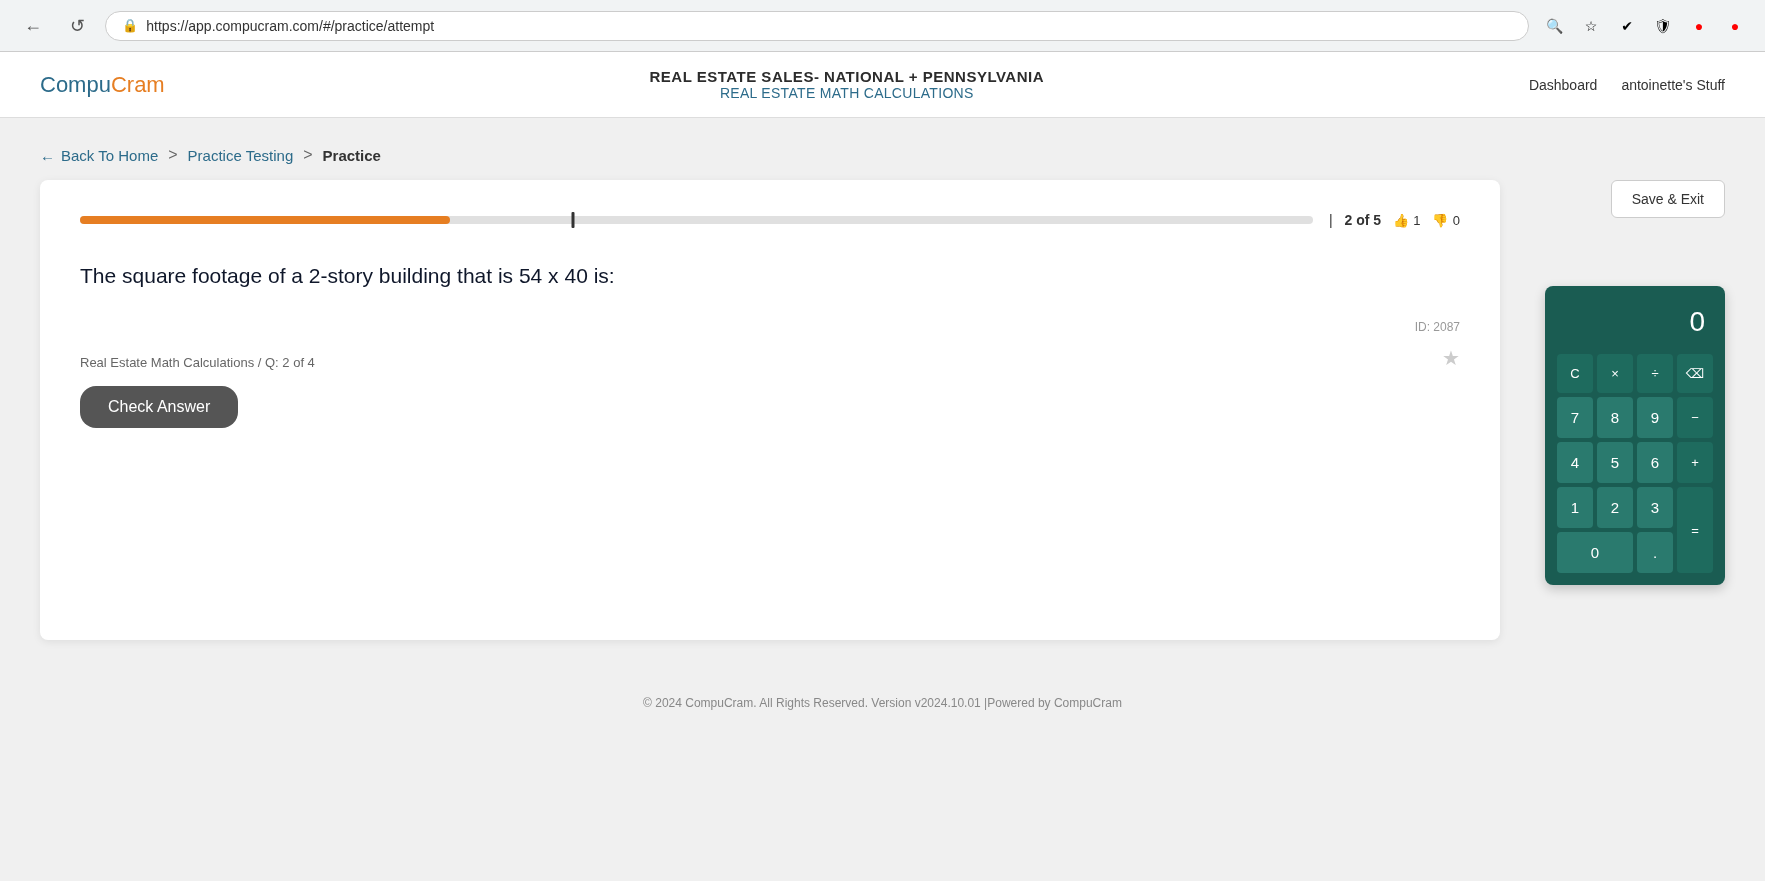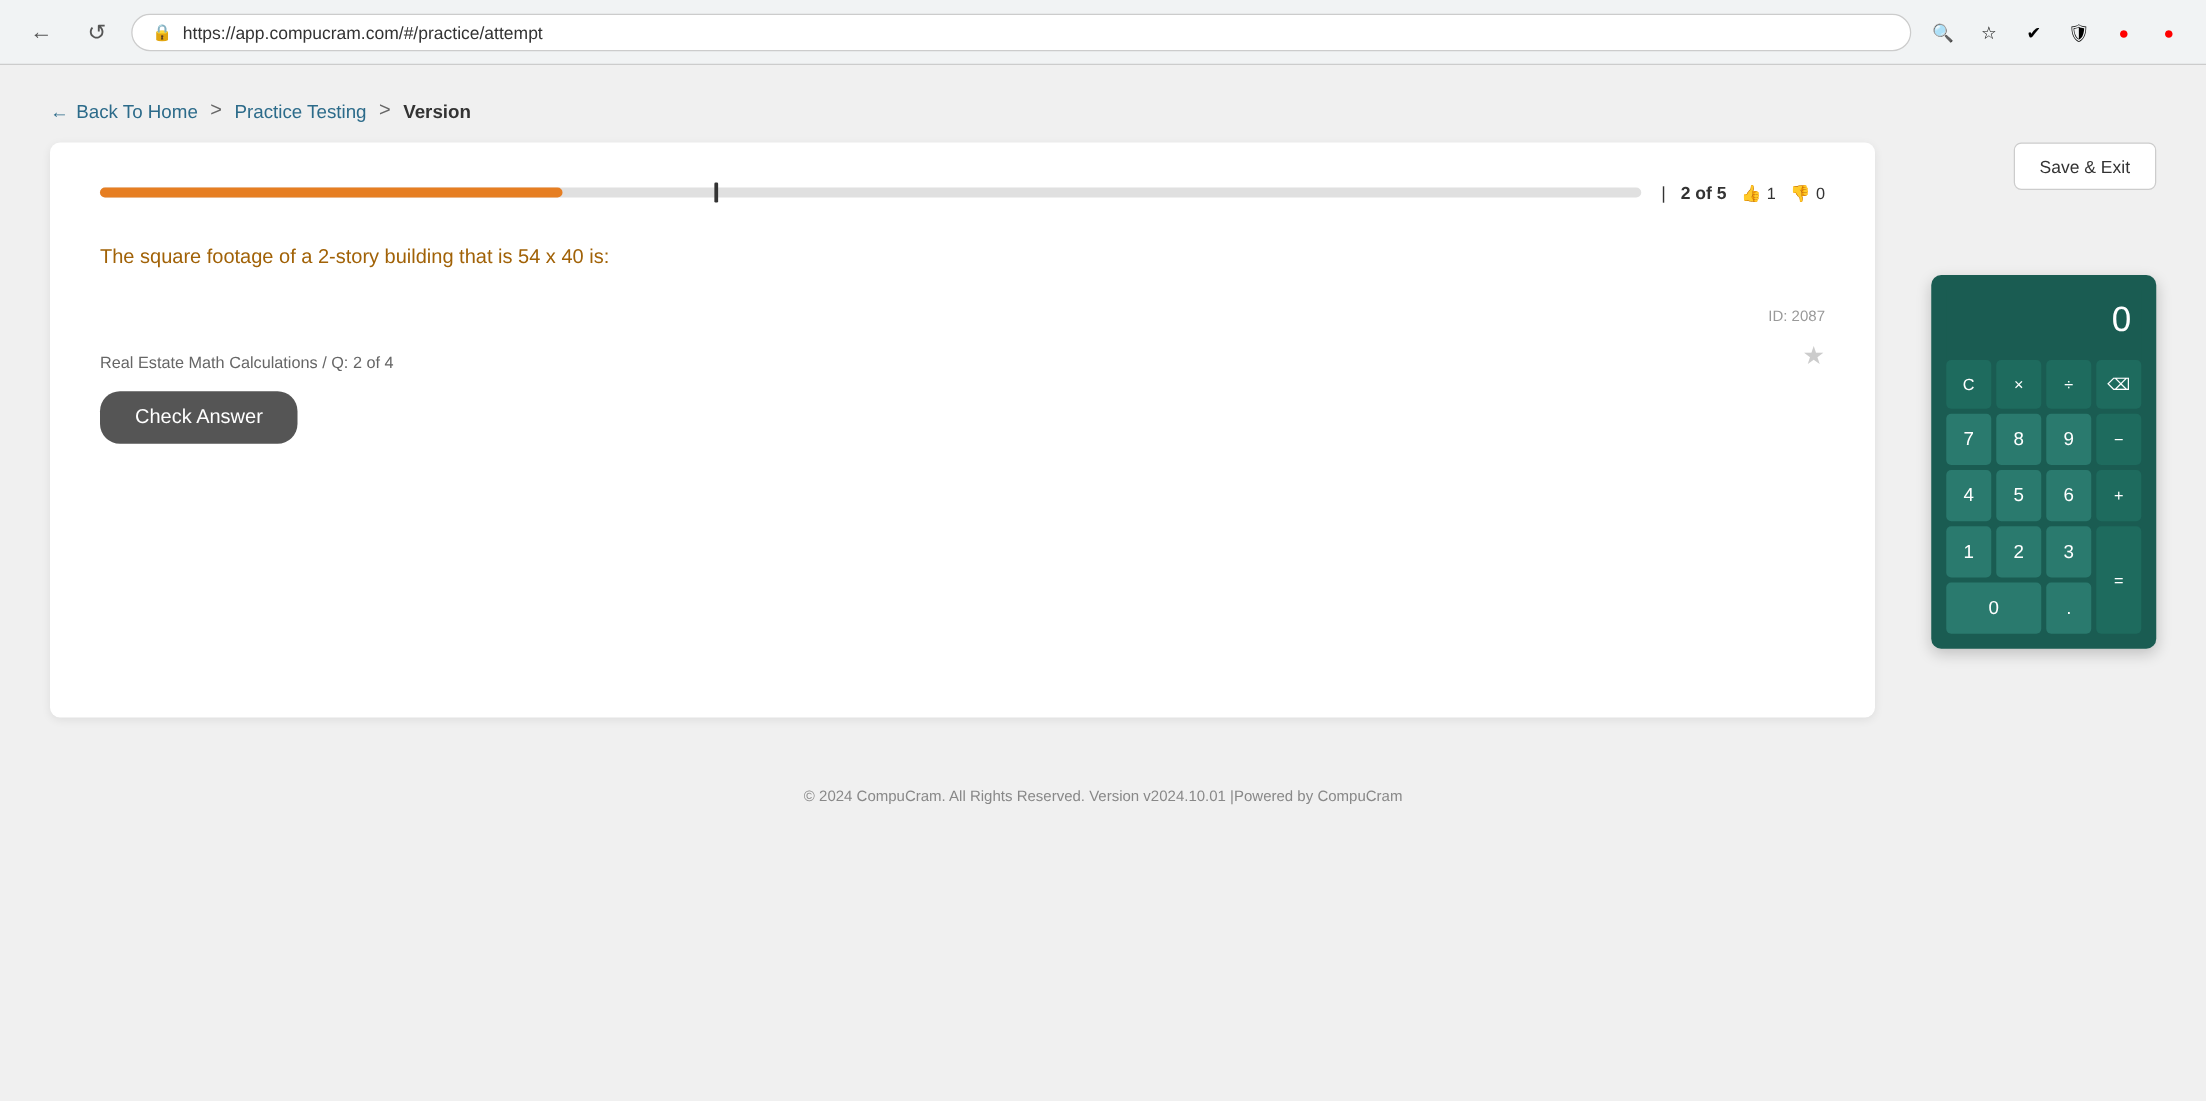--- a/index.html
+++ b/index.html
@@ -199,22 +199,22 @@
     }
     .thumb-up, .thumb-down {
       display: flex;
       align-items: center;
       gap: 4px;
       font-size: 13px;
     }
 
     
     .question-text {
-      font-size: 16px;
-      color: #a16207;
+      font-size: 21px;
+      color: #0f172a;
       margin-bottom: 28px;
       line-height: 1.5;
     }
 
     
     .answer-options {
       display: flex;
       flex-direction: column;
       gap: 14px;
       margin-bottom: 40px;
@@ -354,30 +354,43 @@
     <button class="browser-icon-btn">☆</button>
     <button class="browser-icon-btn">✔</button>
     <button class="browser-icon-btn">🛡</button>
     <button class="browser-icon-btn" style="color:red;">●</button>
     <button class="browser-icon-btn" style="color:red;">●</button>
   </div>
 </div>
 
 <div class="app-container">
 
+  <div class="app-header">
+    <div class="logo">
+      <span class="logo-compu">Compu</span><span class="logo-cram">Cram</span>
+    </div>
+    <div class="header-center">
+      <div class="header-title-main">REAL ESTATE SALES- NATIONAL + PENNSYLVANIA</div>
+      <div class="header-title-sub">REAL ESTATE MATH CALCULATIONS</div>
+    </div>
+    <div class="header-nav">
+      <a>Dashboard</a>
+      <a>antoinette's Stuff</a>
+    </div>
+  </div>
 
   <div class="breadcrumb">
     <a class="breadcrumb-back">
       <span>←</span>
       <span>Back To Home</span>
     </a>
     <span class="breadcrumb-sep">&gt;</span>
     <span class="breadcrumb-link">Practice Testing</span>
     <span class="breadcrumb-sep">&gt;</span>
-    <span class="breadcrumb-current">Version</span>
+    <span class="breadcrumb-current">Practice</span>
   </div>
 
   <div class="main-area">
 
     <div class="question-card">
 
       
       <div class="progress-area">
         <div class="progress-bar-container">
           <div class="progress-bar-fill"></div>

